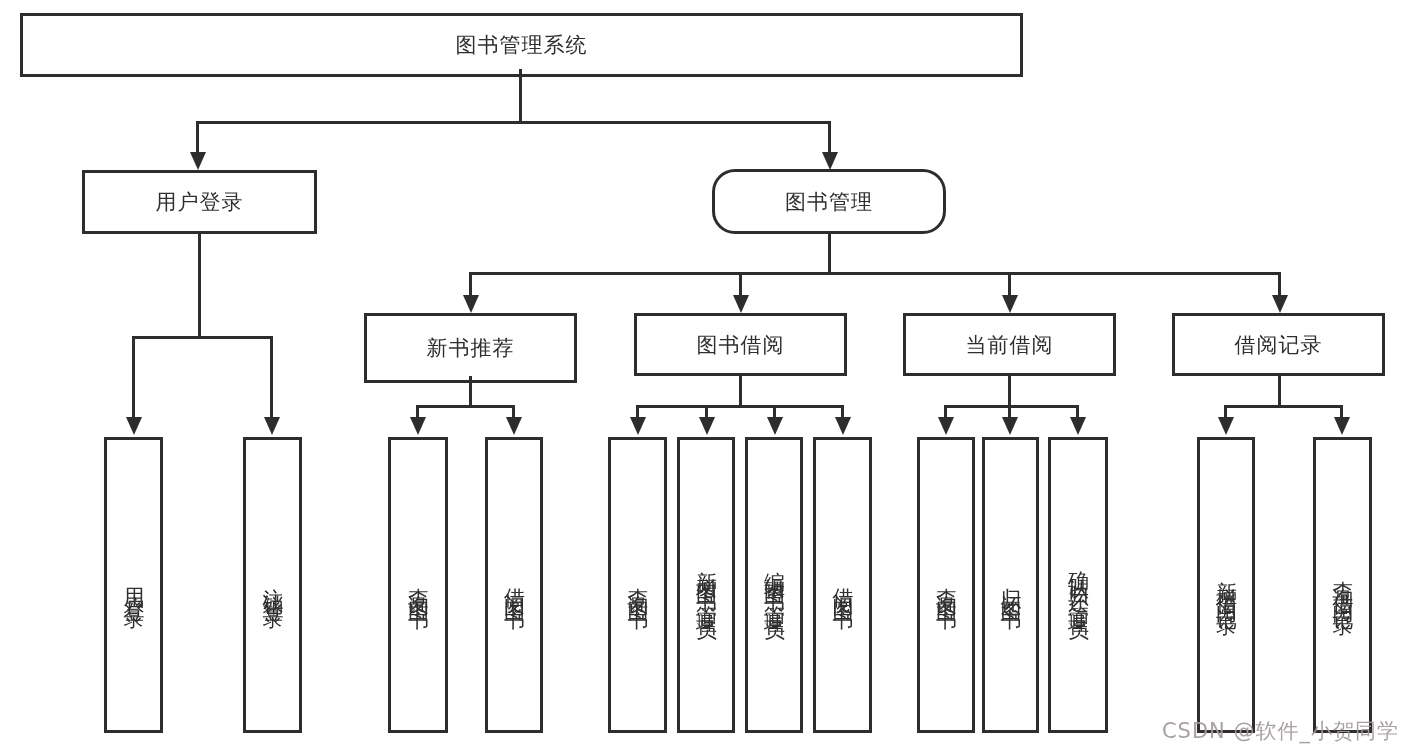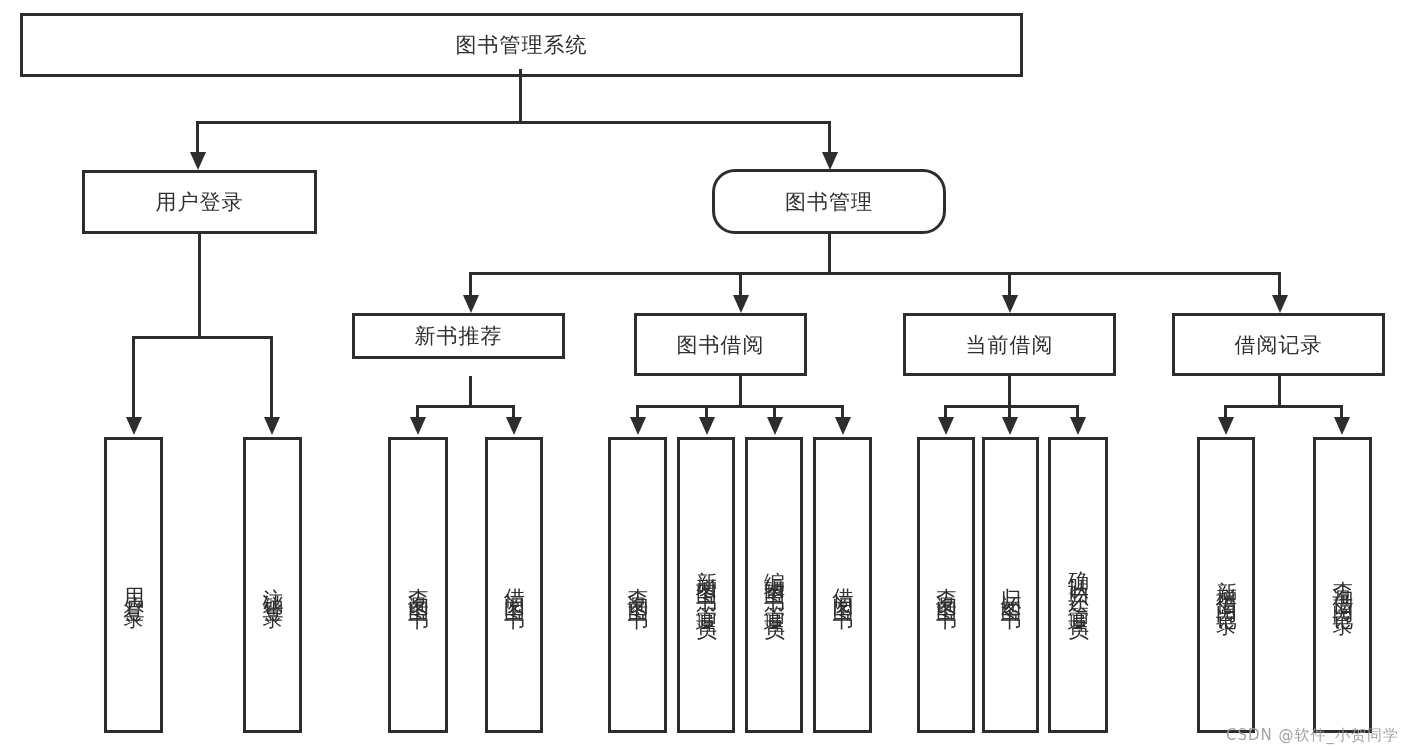--- a/index.html
+++ b/index.html
@@ -39,21 +39,21 @@
     position:absolute;
     width:0;height:0;
     border-left:8px solid transparent;
     border-right:8px solid transparent;
     border-top:18px solid #2d2d2d;
   }
   #watermark{
     position:absolute;
     right:6px;
     bottom:2px;
-    font-size:15px;
+    font-size:21px;
     color:rgba(164,156,156,0.95);
     letter-spacing:1px;
     white-space:nowrap;
   }
 </style>
 </head>
 <body>
 
 <div id="canvas">
 
@@ -80,22 +80,22 @@
   <div class="hline" style="left:469px;top:272px;width:812px;"></div>
   <div class="vline" style="left:469px;top:272px;height:24px;"></div>
   <div class="arrow" style="left:463px;top:295px;"></div>
   <div class="vline" style="left:739px;top:272px;height:24px;"></div>
   <div class="arrow" style="left:733px;top:295px;"></div>
   <div class="vline" style="left:1008px;top:272px;height:24px;"></div>
   <div class="arrow" style="left:1002px;top:295px;"></div>
   <div class="vline" style="left:1278px;top:272px;height:24px;"></div>
   <div class="arrow" style="left:1272px;top:295px;"></div>
 
-  <div class="box" style="left:352px;top:313px;width:213px;height:46px;">新书推荐</div>
-  <div class="box" style="left:634px;top:313px;width:173px;height:63px;">图书借阅</div>
+  <div class="box" style="left:364px;top:313px;width:213px;height:70px;">新书推荐</div>
+  <div class="box" style="left:634px;top:313px;width:213px;height:63px;">图书借阅</div>
   <div class="box" style="left:1172px;top:313px;width:213px;height:63px;">借阅记录</div>
   <div class="box" style="left:903px;top:313px;width:213px;height:63px;">当前借阅</div>
 
   <div class="vline" style="left:469px;top:376px;height:29px;"></div>
   <div class="hline" style="left:416px;top:405px;width:99px;"></div>
   <div class="vline" style="left:416px;top:405px;height:14px;"></div>
   <div class="arrow" style="left:410px;top:417px;"></div>
   <div class="vline" style="left:512px;top:405px;height:14px;"></div>
   <div class="arrow" style="left:506px;top:417px;"></div>
 

